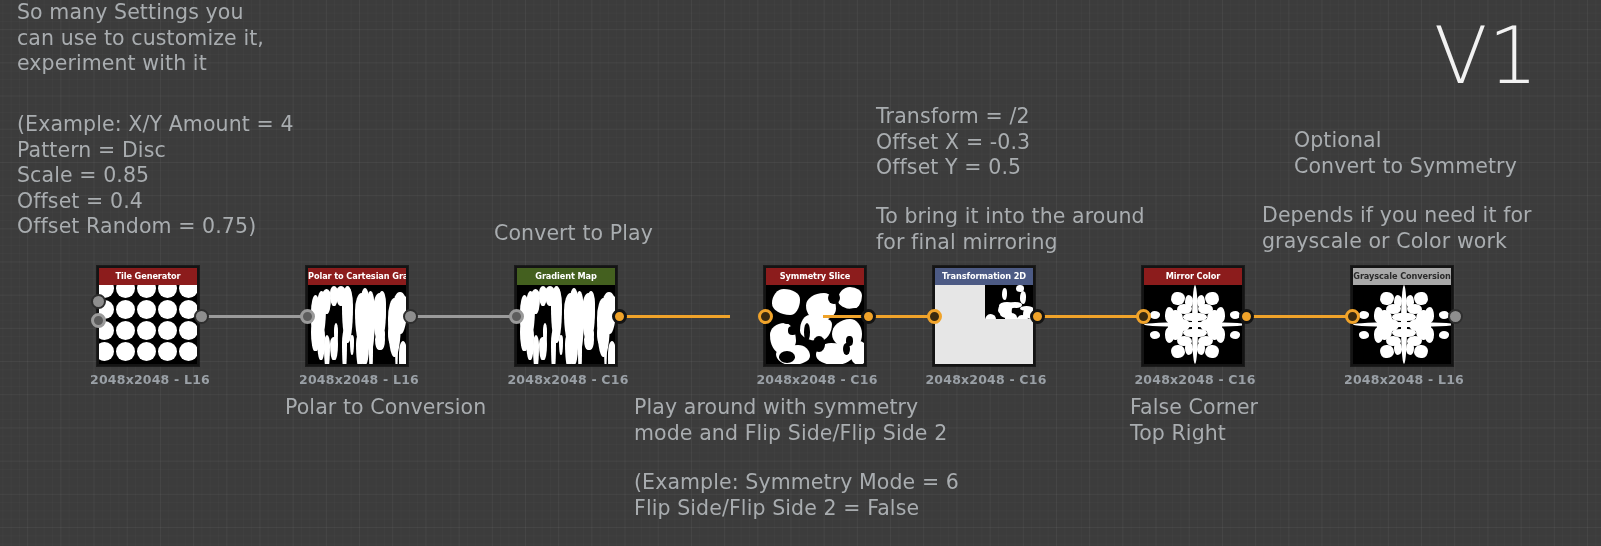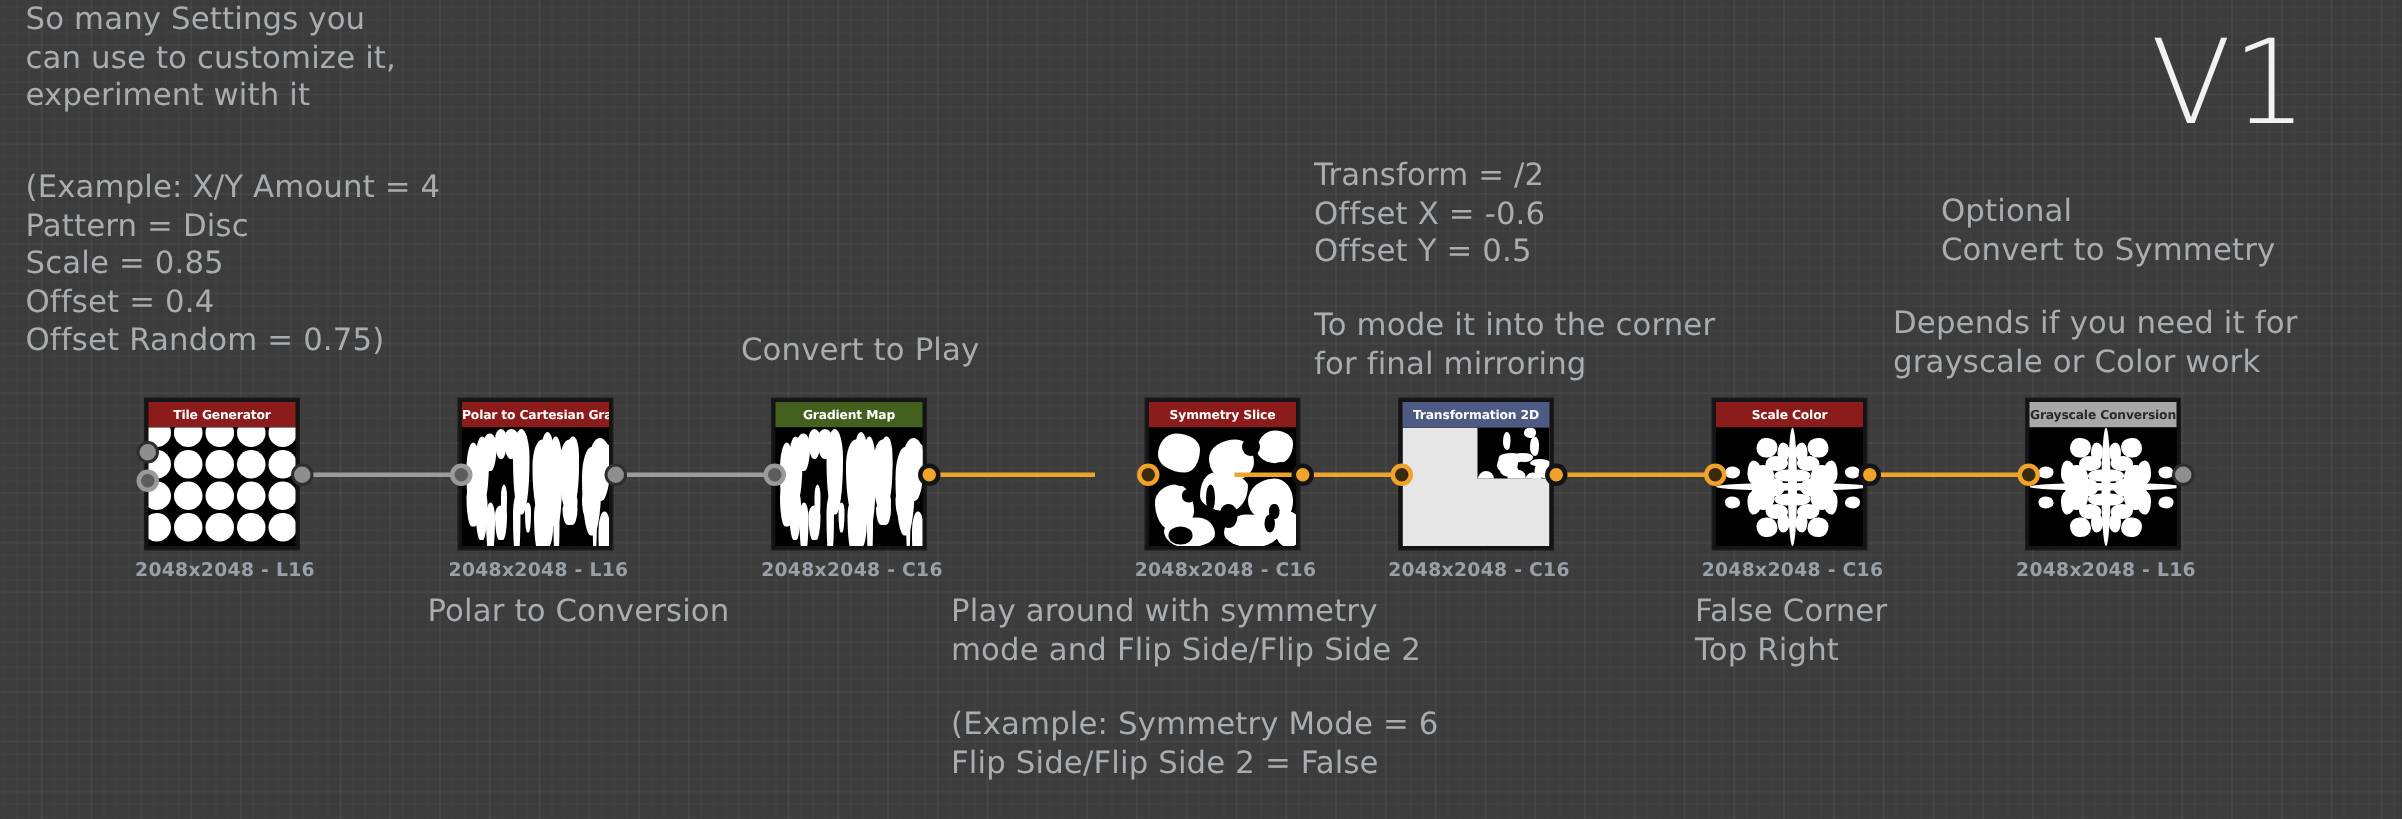--- a/index.html
+++ b/index.html
@@ -137,23 +137,23 @@
       <div class="note" style="left: 17px; top: 0;">So many Settings you
 can use to customize it,
 experiment with it</div>
       <div class="note" style="left: 17px; top: 112px;">(Example: X/Y Amount = 4
 Pattern = Disc
 Scale = 0.85
 Offset = 0.4
 Offset Random = 0.75)</div>
       <div class="note" style="left: 494px; top: 221px;">Convert to Play</div>
       <div class="note" style="left: 876px; top: 104px;">Transform = /2
-Offset X = -0.6
+Offset X = -0.3
 Offset Y = 0.5</div>
-      <div class="note" style="left: 876px; top: 204px;">To mode it into the corner
+      <div class="note" style="left: 876px; top: 204px;">To bring it into the around
 for final mirroring</div>
       <div class="note" style="left: 1294px; top: 128px;">Optional
 Convert to Symmetry</div>
       <div class="note" style="left: 1262px; top: 203px;">Depends if you need it for
 grayscale or Color work</div>
       <div class="note" style="left: 285px; top: 395px;">Polar to Conversion</div>
       <div class="note" style="left: 634px; top: 395px;">Play around with symmetry
 mode and Flip Side/Flip Side 2</div>
       <div class="note" style="left: 634px; top: 470px;">(Example: Symmetry Mode = 6
 Flip Side/Flip Side 2 = False</div>
@@ -331,21 +331,21 @@
               <div class="blob" style="left: 13.7048px; top: 16.9882px; width: 16.3742px; height: 6.6706px; border-radius: 50% 50% 40% 60% / 55% 45%;"></div>
               <div class="blob" style="left: 22.8461px; top: 17.1497px; width: 14.0196px; height: 5.64643px; border-radius: 50% 50% 40% 60% / 55% 45%;"></div>
             </div>
           </div>
         </div>
         <div class="node-caption">2048x2048 - C16</div>
         <div class="port orange hollow" style="left: -8px; top: 41px;"></div>
         <div class="port orange" style="left: 95px; top: 41px;"></div>
       </div>
       <div class="node" style="left: 1142px; top: 266px;">
-        <div class="node-header" style="background: rgb(140, 28, 28); color: rgb(255, 255, 255);">Scale Color</div>
+        <div class="node-header" style="background: rgb(140, 28, 28); color: rgb(255, 255, 255);">Mirror Color</div>
         <div class="node-thumb">
           <div class="pat" style="background: rgb(0, 0, 0);">
             <div style="position: absolute; inset: 0px;">
               <div style="position: absolute; width: 51px; height: 40px; left: 0px; top: 0px; overflow: hidden; transform: scale(1, 1);">
                 <div class="blob" style="left: 40.593px; top: 10.1305px; width: 8.09326px; height: 12.8162px; border-radius: 45% 55% 50% 50% / 55% 45%;"></div>
                 <div class="blob" style="left: 20.7458px; top: 22.1828px; width: 9.25043px; height: 15.4198px; border-radius: 45% 55% 50% 50% / 55% 45%;"></div>
                 <div class="blob" style="left: 27.4981px; top: 6.5872px; width: 13.124px; height: 13.676px; border-radius: 45% 55% 50% 50% / 55% 45%;"></div>
                 <div class="blob" style="left: 6.08048px; top: 26.1356px; width: 10.4008px; height: 7.65853px; border-radius: 45% 55% 50% 50% / 55% 45%;"></div>
                 <div class="blob" style="left: 33.3037px; top: 18.7556px; width: 15.0167px; height: 9.84129px; border-radius: 45% 55% 50% 50% / 55% 45%;"></div>
                 <div class="blob" style="left: 23.505px; top: 28.1634px; width: 8.89507px; height: 16.3887px; border-radius: 45% 55% 50% 50% / 55% 45%;"></div>

